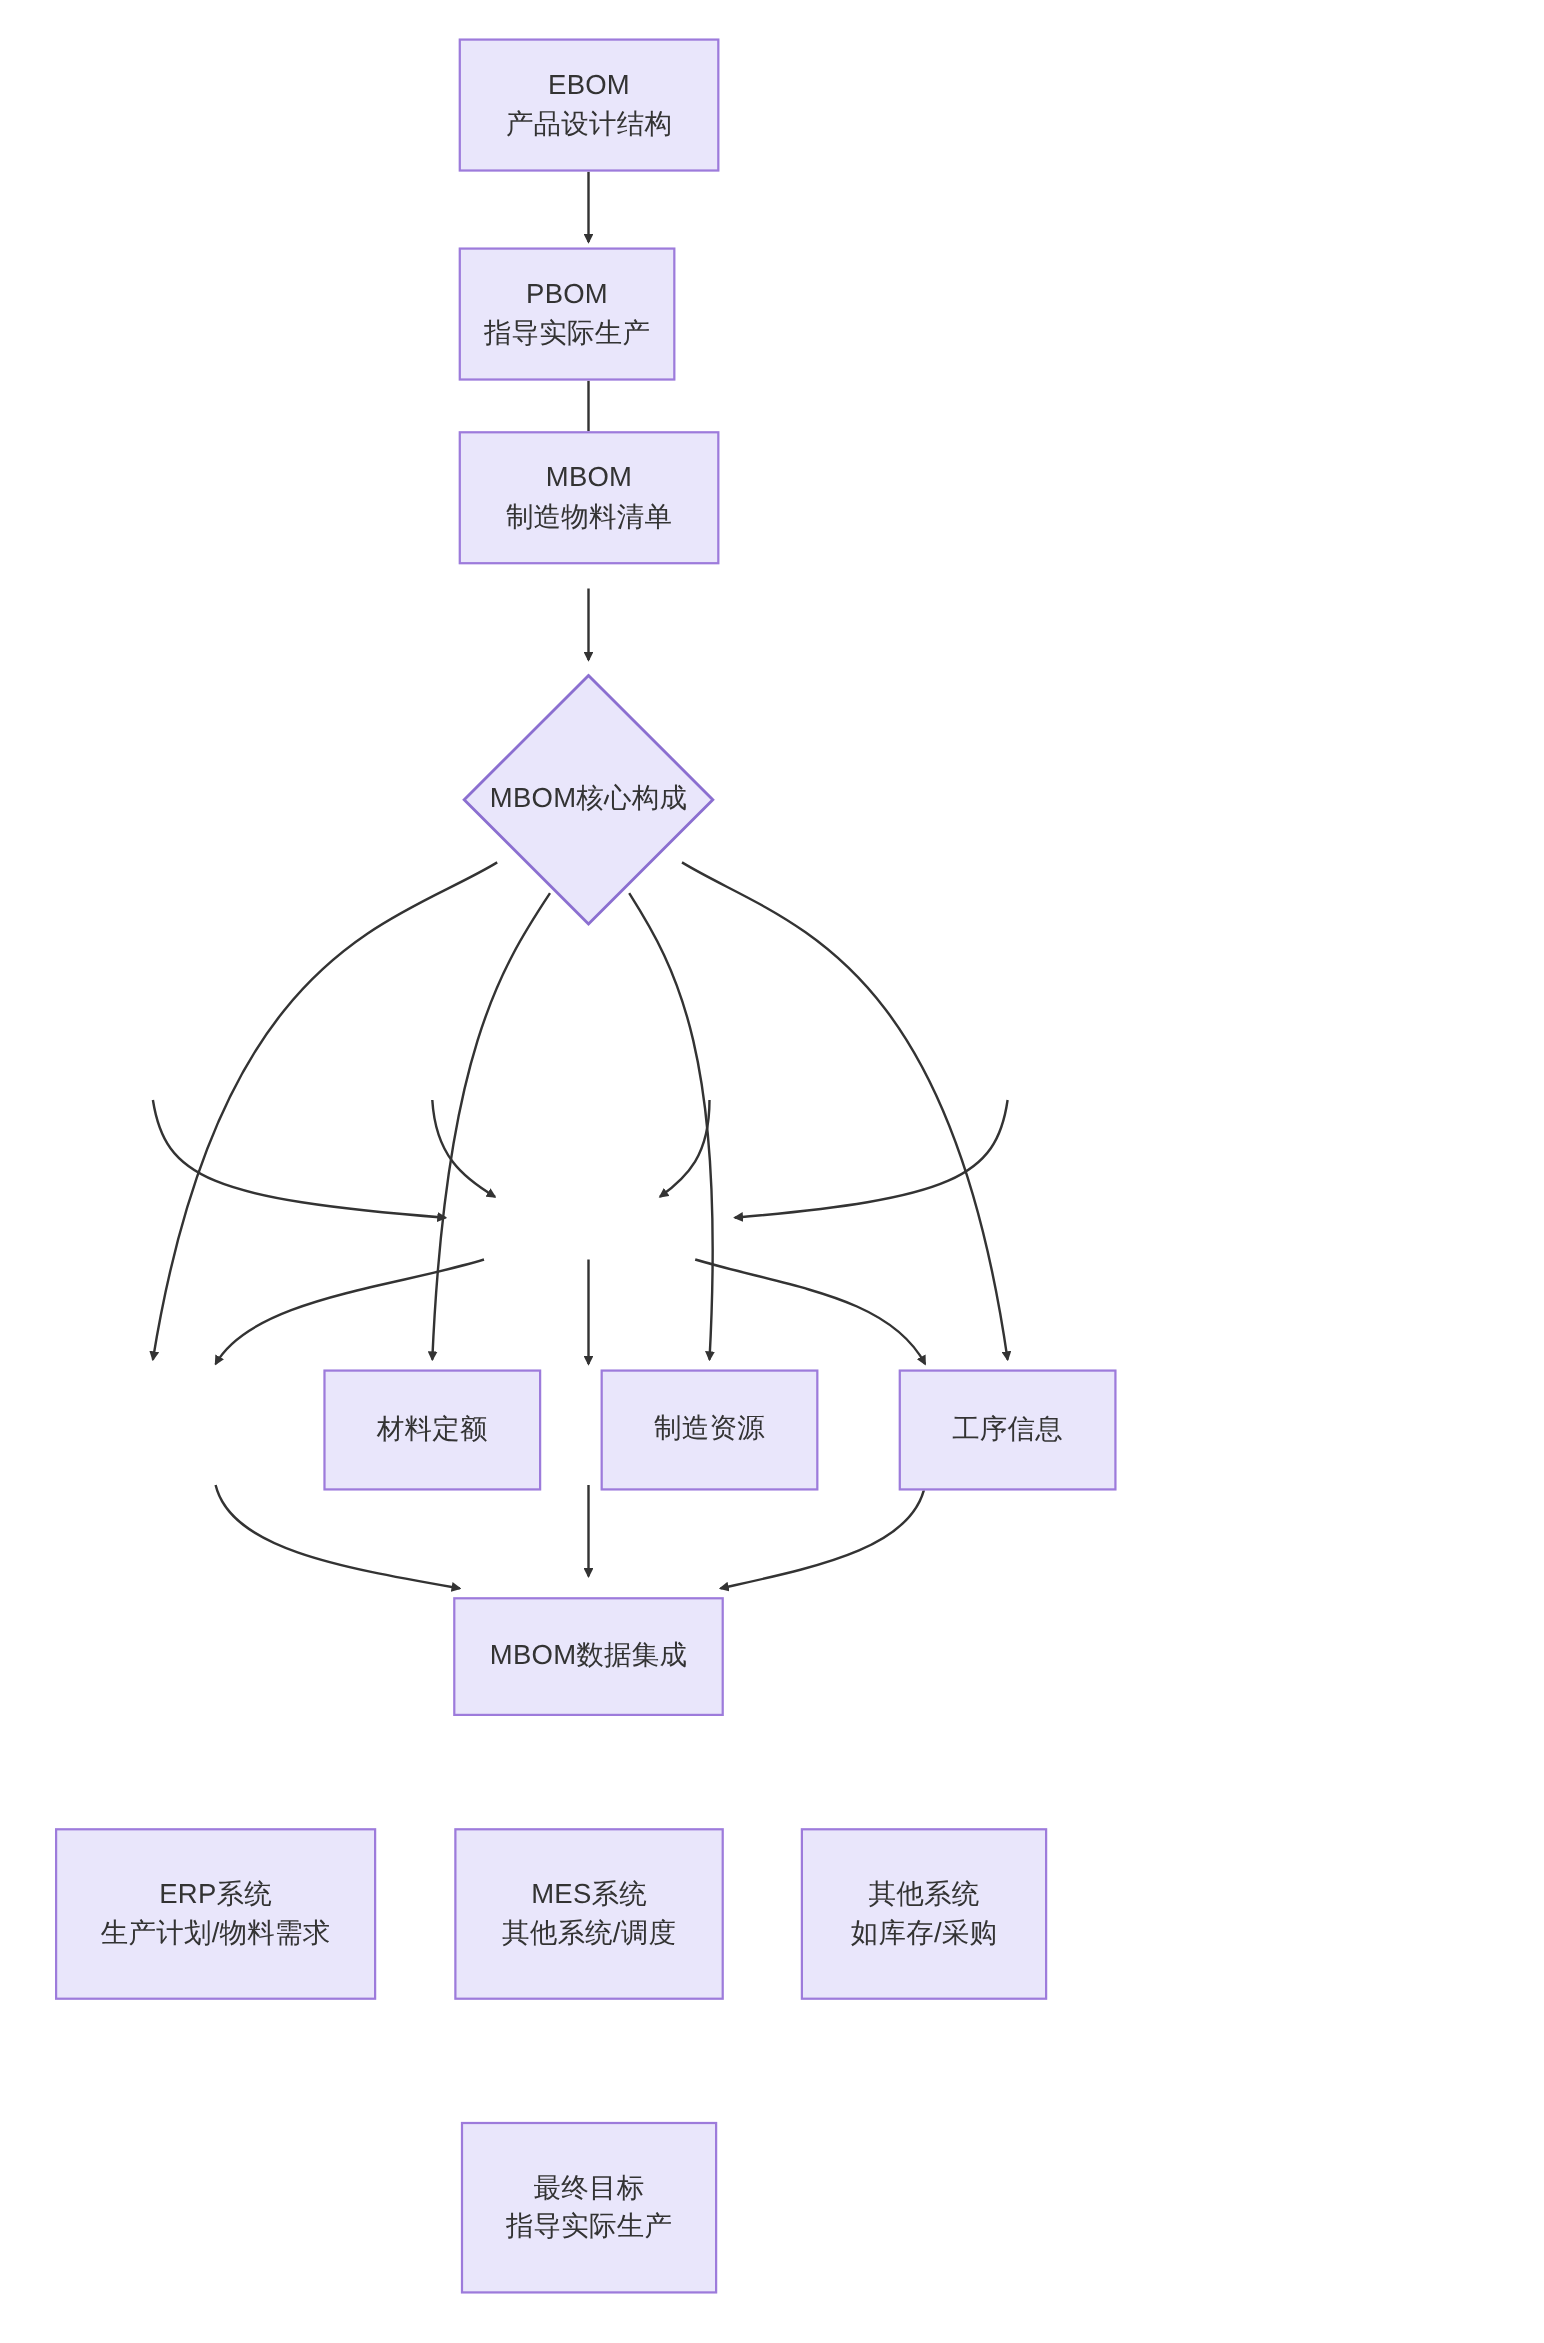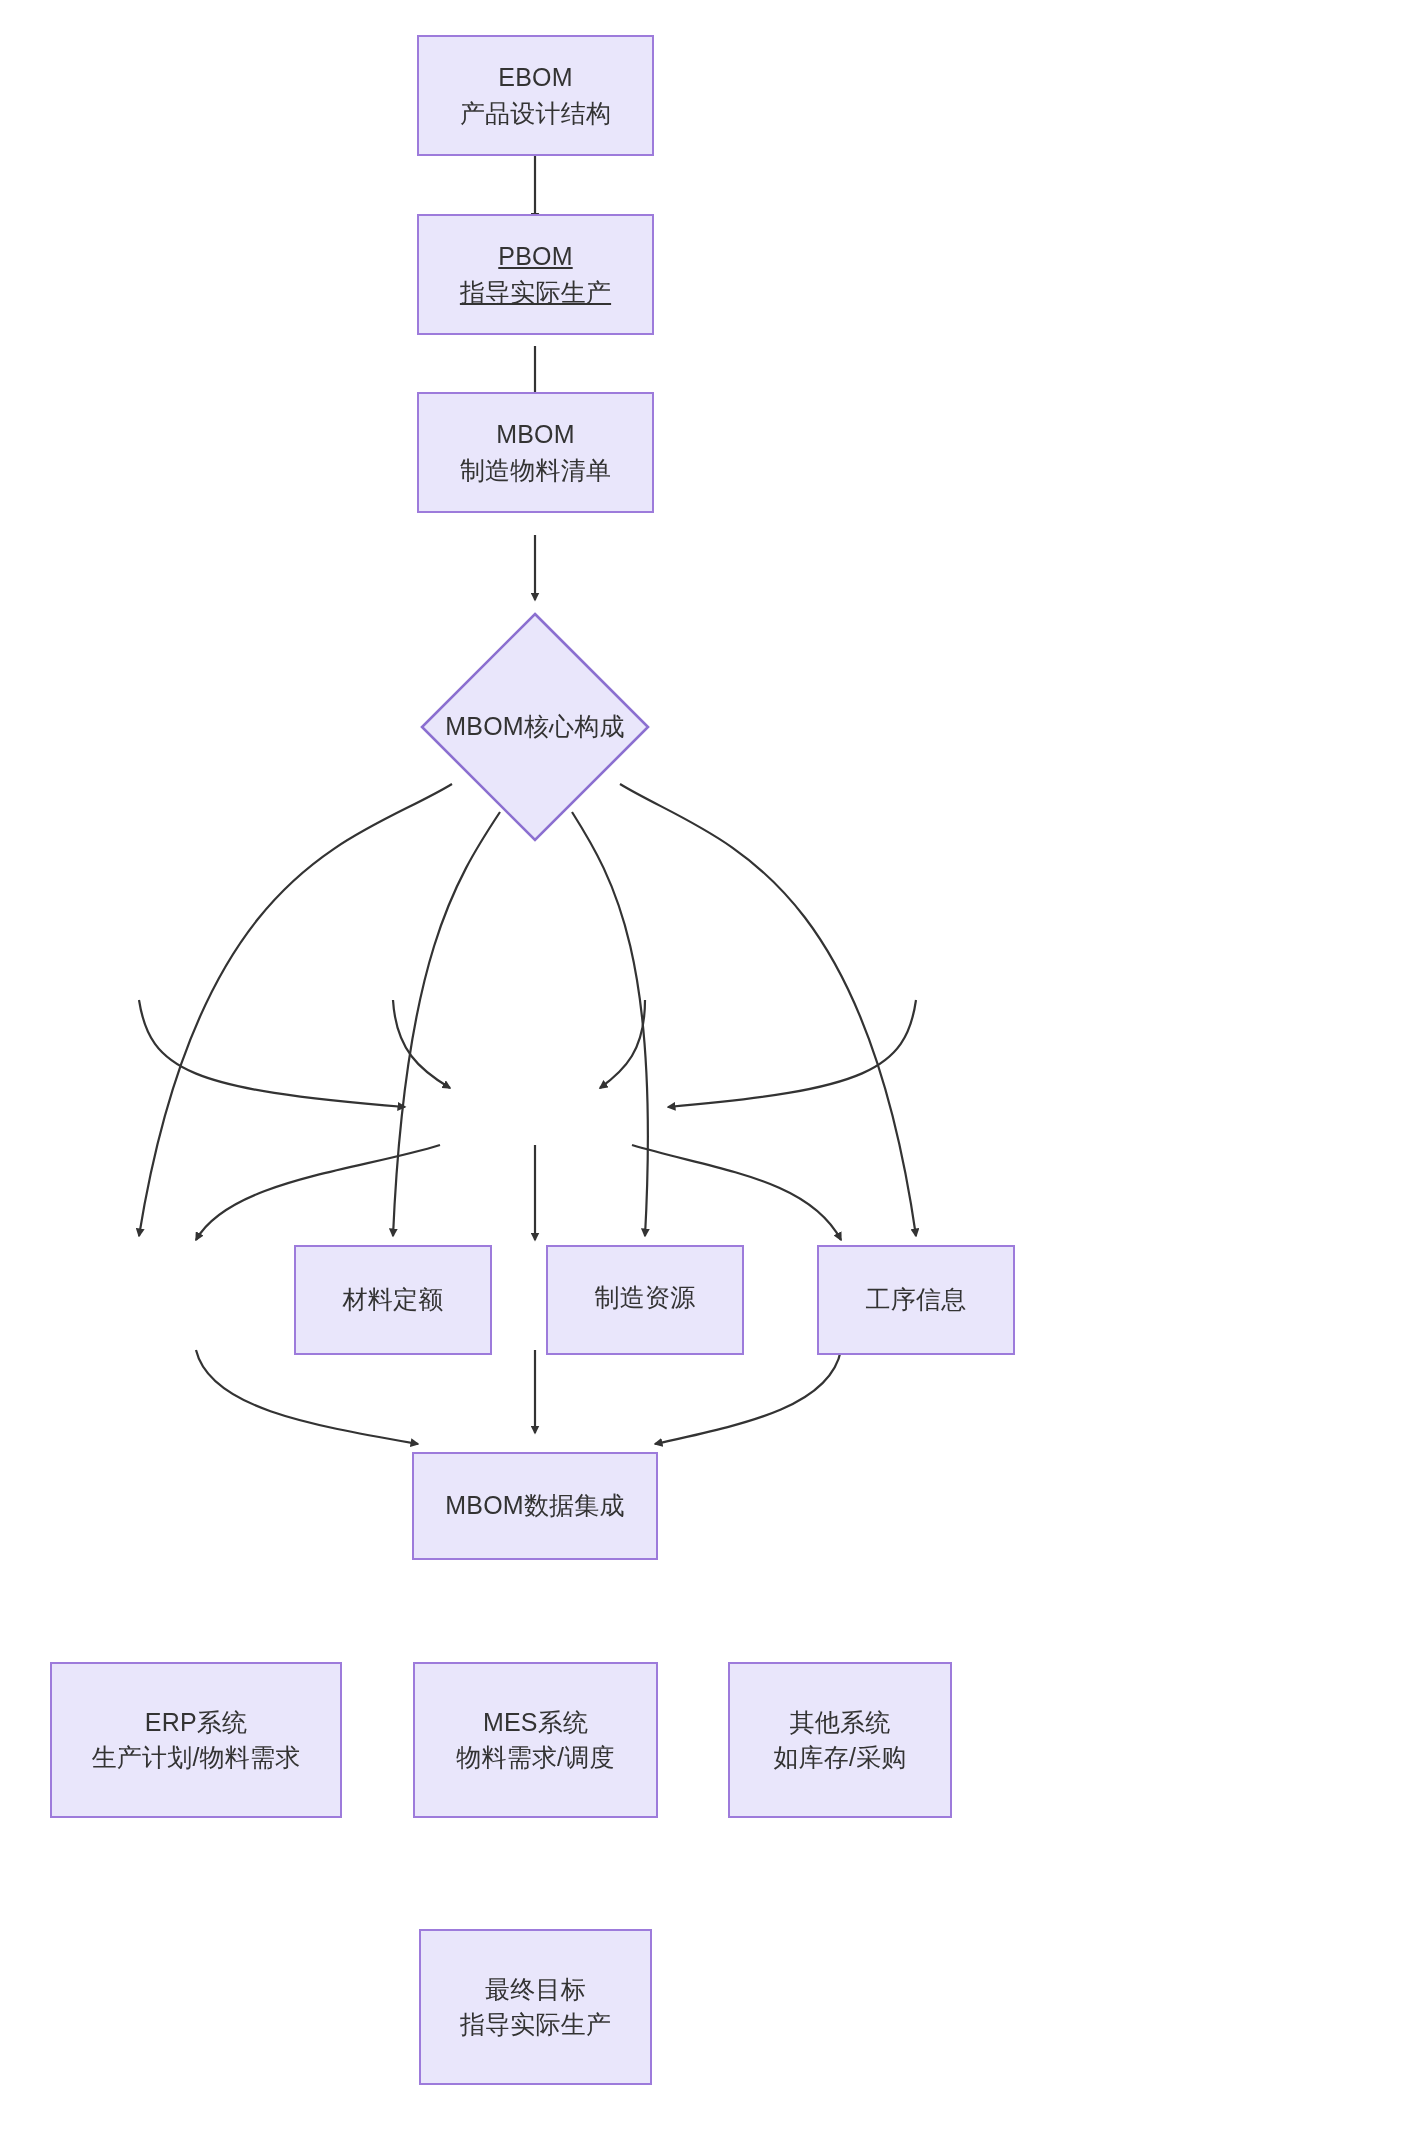--- a/index.html
+++ b/index.html
@@ -105,21 +105,21 @@
       <path d="M 535 1350 L 535 1433" marker-end="url(#arrow)"></path>
       <path d="M 841 1350 C 830 1408, 740 1425, 655 1444" marker-end="url(#arrow)"></path>
     </g>
   </svg>
 
   <div class="node rect" style="left:417px; top:35px; width:237px; height:121px;">
     <span class="node-line">EBOM</span>
     <span class="node-line">产品设计结构</span>
   </div>
 
-  <div class="node rect" style="left:417px; top:214px; width:237px; height:121px;text-decoration:underline;">
+  <div class="node rect" style="left:417px; top:225px; width:197px; height:121px;">
     <span class="node-line">PBOM</span>
     <span class="node-line">指导实际生产</span>
   </div>
 
   <div class="node rect" style="left:417px; top:392px; width:237px; height:121px;">
     <span class="node-line">MBOM</span>
     <span class="node-line">制造物料清单</span>
   </div>
 
   <div class="node diamond" style="left:420px; top:612px; width:230px; height:230px;">
@@ -146,21 +146,21 @@
     <span class="node-line">MBOM数据集成</span>
   </div>
 
   <div class="node rect" style="left:50px; top:1662px; width:292px; height:156px;">
     <span class="node-line">ERP系统</span>
     <span class="node-line">生产计划/物料需求</span>
   </div>
 
   <div class="node rect" style="left:413px; top:1662px; width:245px; height:156px;">
     <span class="node-line">MES系统</span>
-    <span class="node-line">物料需求/调度</span>
+    <span class="node-line">其他系统/调度</span>
   </div>
 
   <div class="node rect" style="left:728px; top:1662px; width:224px; height:156px;">
     <span class="node-line">其他系统</span>
     <span class="node-line">如库存/采购</span>
   </div>
 
   <div class="node rect" style="left:419px; top:1917px; width:233px; height:156px;margin-top:12px;">
     <span class="node-line">最终目标</span>
     <span class="node-line">指导实际生产</span>

